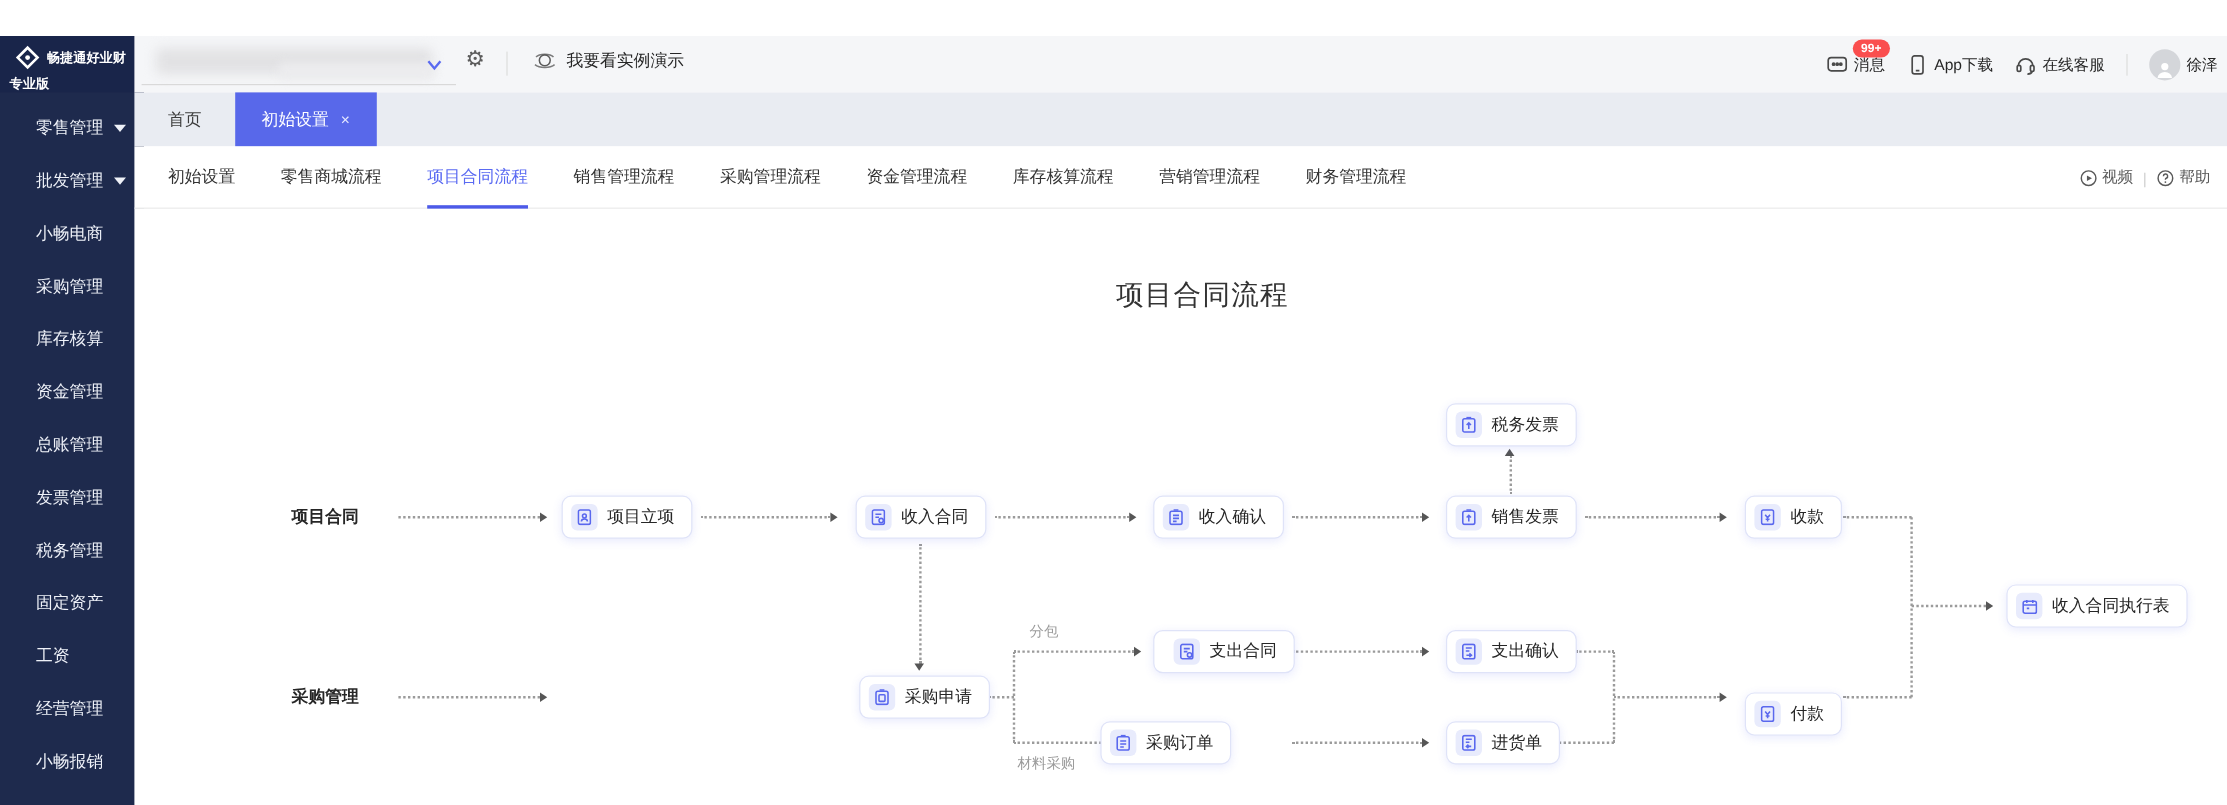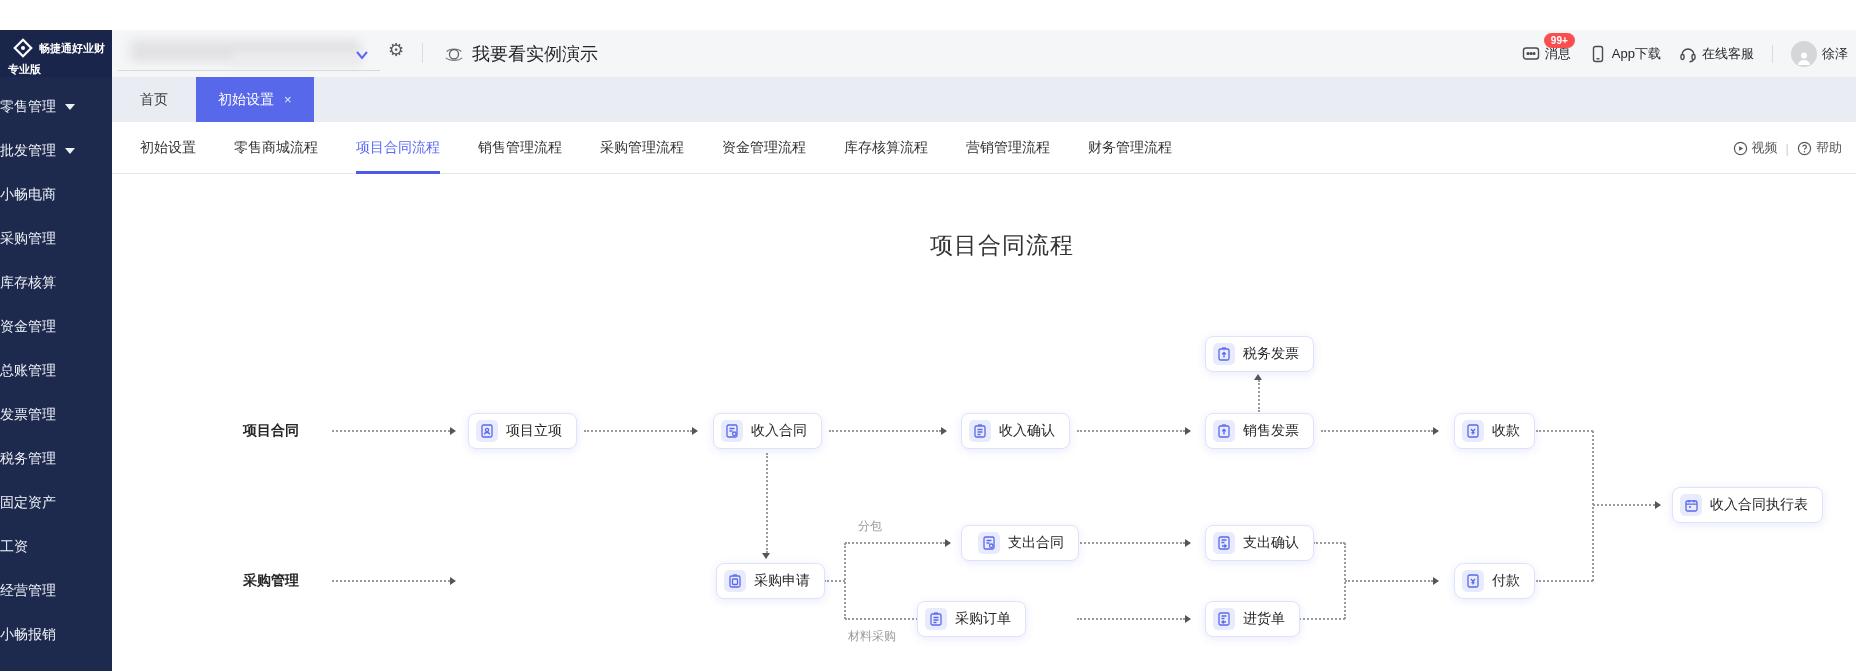--- a/index.html
+++ b/index.html
@@ -10,32 +10,32 @@
   .top-strip { position:absolute; left:0; top:0; width:1856px; height:30px; background:#ffffff; }
 
   
   .sidebar { position:absolute; left:0; top:30px; width:120px; height:641px; background:#1e2a4d; }
   .logo-block { position:absolute; left:0; top:0; width:112px; height:47px; background:#19254a; overflow:hidden; }
   .logo-row { display:flex; align-items:center; gap:5px; padding:7px 0 0 12px; }
   .logo-glyph { width:22px; height:22px; color:#fff; flex:0 0 auto; }
   .brand-name { color:#fff; font-size:11px; font-weight:bold; white-space:nowrap; }
   .edition { color:#fff; font-size:11px; font-weight:bold; padding:3px 0 0 8px; }
   .side-items { position:absolute; top:55px; left:0; width:112px; }
-  .side-item { height:44px; display:flex; align-items:center; color:#eef1f8; font-size:14px; cursor:pointer; white-space:nowrap; }
+  .side-item { height:44px; display:flex; align-items:center; padding-left:30px; color:#eef1f8; font-size:14px; cursor:pointer; white-space:nowrap; }
   .caret-down { width:0; height:0; border-left:5px solid transparent; border-right:5px solid transparent; border-top:6px solid #eef1f8; margin-left:9px; }
 
   
   .topbar { position:absolute; left:112px; top:30px; width:1744px; height:47px; background:#f5f6f8; }
   .blur-blob { position:absolute; left:18px; top:10px; width:230px; height:22px; background:#e2e2e4; border-radius:4px; filter:blur(5px); }
   .blur-blob2 { position:absolute; left:120px; top:22px; width:130px; height:14px; background:#ececee; border-radius:4px; filter:blur(4px); }
   .input-underline { position:absolute; left:6px; top:40px; width:262px; border-bottom:1px solid #d9d9d9; }
   .chevron { position:absolute; left:243px; top:16px; width:14px; height:10px; color:#5a6af0; }
   .gear { position:absolute; left:276px; top:9px; font-size:18px; color:#5c5c5c; cursor:pointer; }
   .tb-divider { position:absolute; left:310px; top:13px; width:1px; height:20px; background:#dcdcdc; }
-  .demo { position:absolute; left:332px; top:12px; display:flex; align-items:center; gap:8px; color:#262626; font-size:18px; cursor:pointer; }
+  .demo { position:absolute; left:332px; top:12px; display:flex; align-items:center; gap:8px; color:#262626; font-size:14px; cursor:pointer; }
   .planet { width:20px; height:16px; color:#5c5c5c; }
   .tb-right { position:absolute; right:8px; top:0; height:47px; display:flex; align-items:center; gap:18px; }
   .tb-item { display:flex; align-items:center; gap:5px; font-size:13px; color:#262626; cursor:pointer; position:relative; }
   .tb-icon { width:18px; height:18px; color:#4a4a4a; }
   .badge { position:absolute; top:-12px; left:22px; background:#fa4e4e; color:#fff; font-size:10px; font-weight:bold; padding:2px 7px; border-radius:9px; white-space:nowrap; }
   .tb-sep { width:1px; height:18px; background:#dcdcdc; }
   .avatar { width:26px; height:26px; border-radius:50%; background:#d4d6da; display:flex; align-items:flex-end; justify-content:center; overflow:hidden; }
   .avatar svg { width:18px; height:18px; color:#fff; }
   .user-name { font-size:13px; color:#262626; width:26px; overflow:hidden; white-space:nowrap;text-align:center; }
 
@@ -417,21 +417,21 @@
     <div class="flow-node" style="left:1093px; top:427px;">
       <span class="node-icon">
           <svg width="12" height="14" viewBox="0 0 12 14" fill="none" stroke="currentColor" stroke-width="1.3">
             <rect x="1" y="1" width="10" height="12" rx="1.5"></rect>
             <path d="M3.5 4h5M3.5 6.5h3"></path>
             <path d="M8 10h-4 M5.7 8.5 L4 10 L5.7 11.5"></path>
           </svg>
         </span>
       <span>进货单</span>
     </div>
-    <div class="flow-node" style="left:1342px; top:389px;border-radius:10px;">
+    <div class="flow-node" style="left:1342px; top:403px;">
       <span class="node-icon">
           <svg width="12" height="14" viewBox="0 0 12 14" fill="none" stroke="currentColor" stroke-width="1.3">
             <rect x="1" y="1" width="10" height="12" rx="1.5"></rect>
             <path d="M4 5 L6 7.5 L8 5 M6 7.5 V10.5 M4.4 8.7h3.2"></path>
           </svg>
         </span>
       <span>付款</span>
     </div>
   </div>
 </div>

